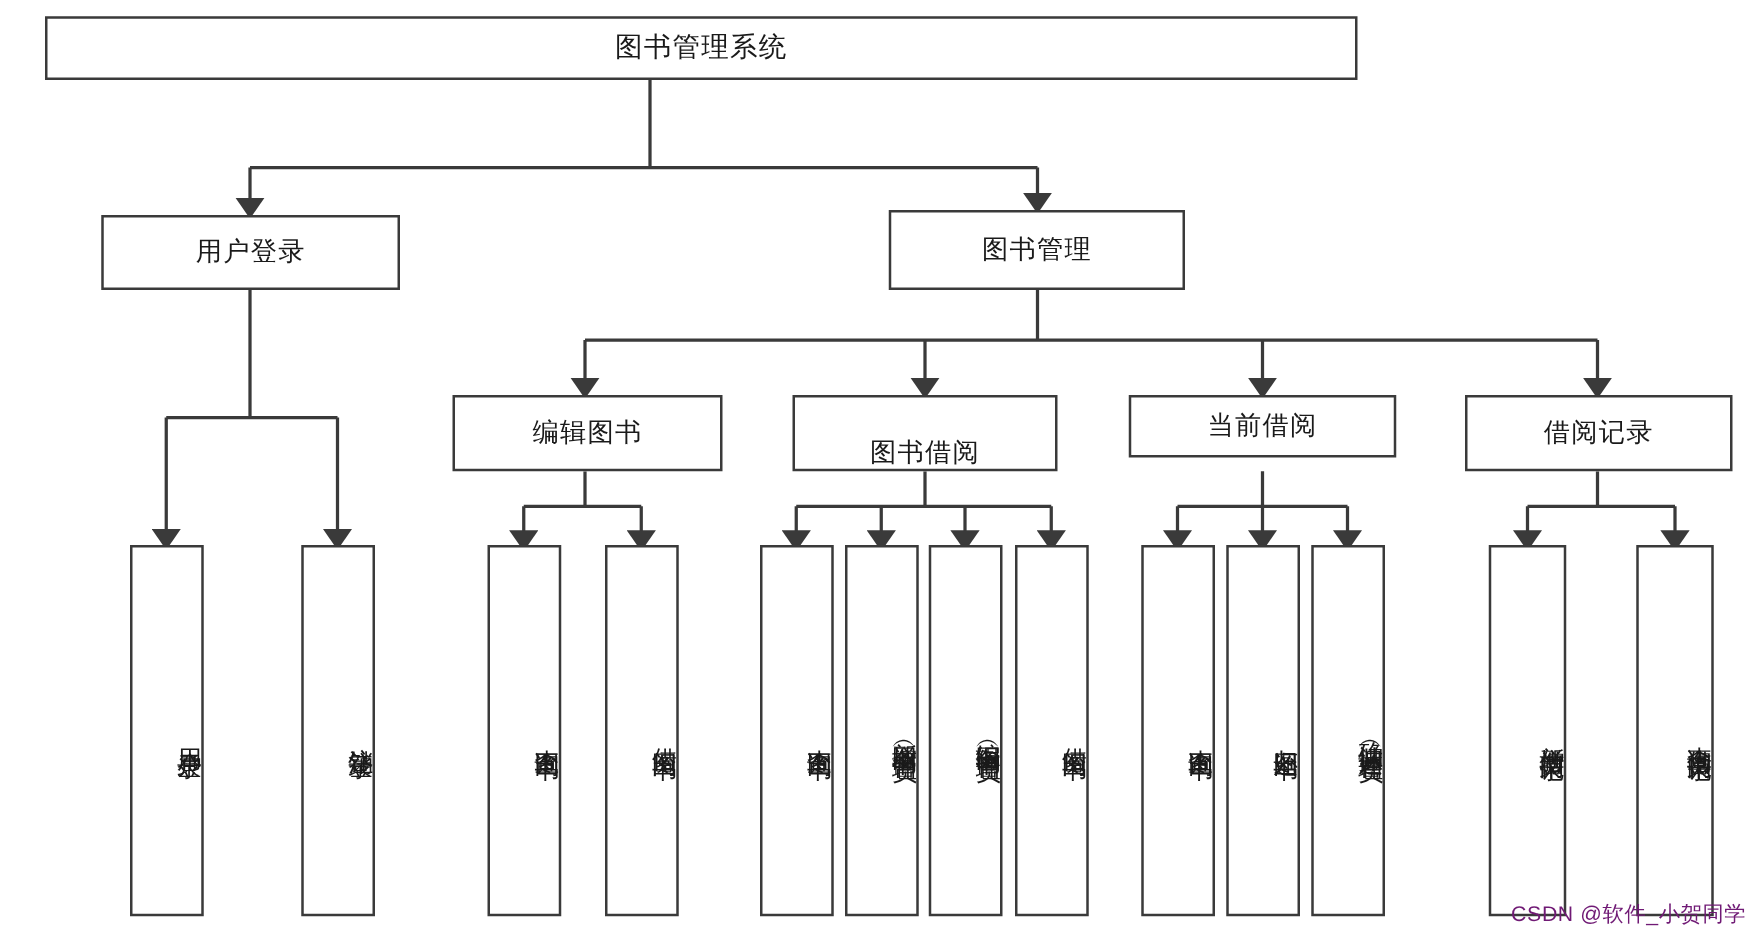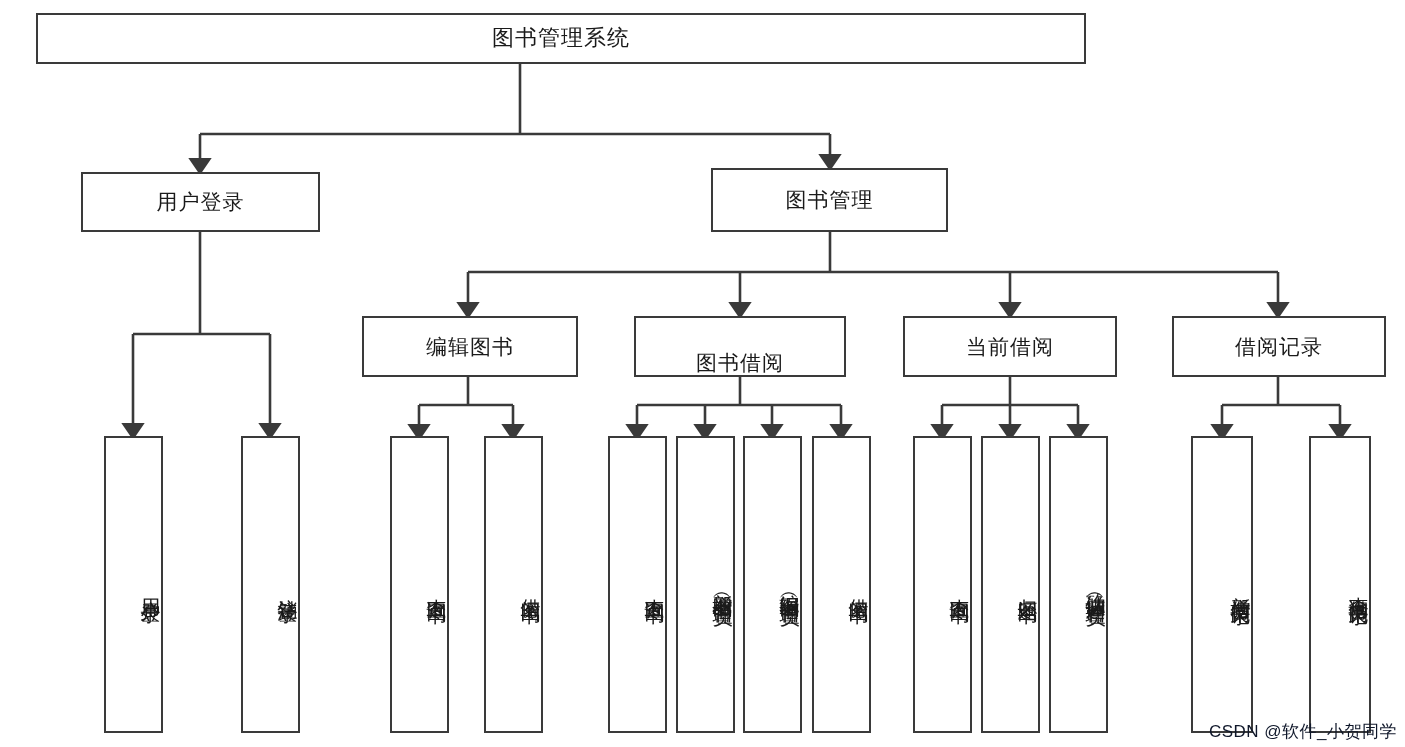--- a/index.html
+++ b/index.html
@@ -49,21 +49,21 @@
   .node.v .vtxt{
     writing-mode:vertical-rl;
     text-orientation:upright;
     white-space:nowrap;
   }
   .watermark{
     position:absolute;
     right:8px;
     bottom:4px;
     font-size:17px;
-    color:#0f172a;
+    color:#701a75;
     letter-spacing:0.5px;
     white-space:nowrap;
   }
 </style>
 </head>
 <body>
 
 <div id="canvas">
 
   <svg id="edges" viewBox="0 0 1405 747">
@@ -126,21 +126,21 @@
   <div class="node h" style="left:711px; top:168px; width:237px; height:64px;">
     <span>图书管理</span>
   </div>
 
   <div class="node h" style="left:362px; top:316px; width:216px; height:61px;">
     <span>编辑图书</span>
   </div>
   <div class="node h" style="left:634px; top:316px; width:212px; height:61px;align-items:flex-end;">
     <span>图书借阅</span>
   </div>
-  <div class="node h" style="left:903px; top:316px; width:214px; height:61px;">
+  <div class="node h" style="left:903px; top:316px; width:214px; height:50px;">
     <span>当前借阅</span>
   </div>
   <div class="node h" style="left:1172px; top:316px; width:214px; height:61px;">
     <span>借阅记录</span>
   </div>
 
   <div class="node v" style="left:104px; top:436px; width:59px; height:297px;">
     <span class="vtxt">用户登录</span>
   </div>
   <div class="node v" style="left:241px; top:436px; width:59px; height:297px;">

